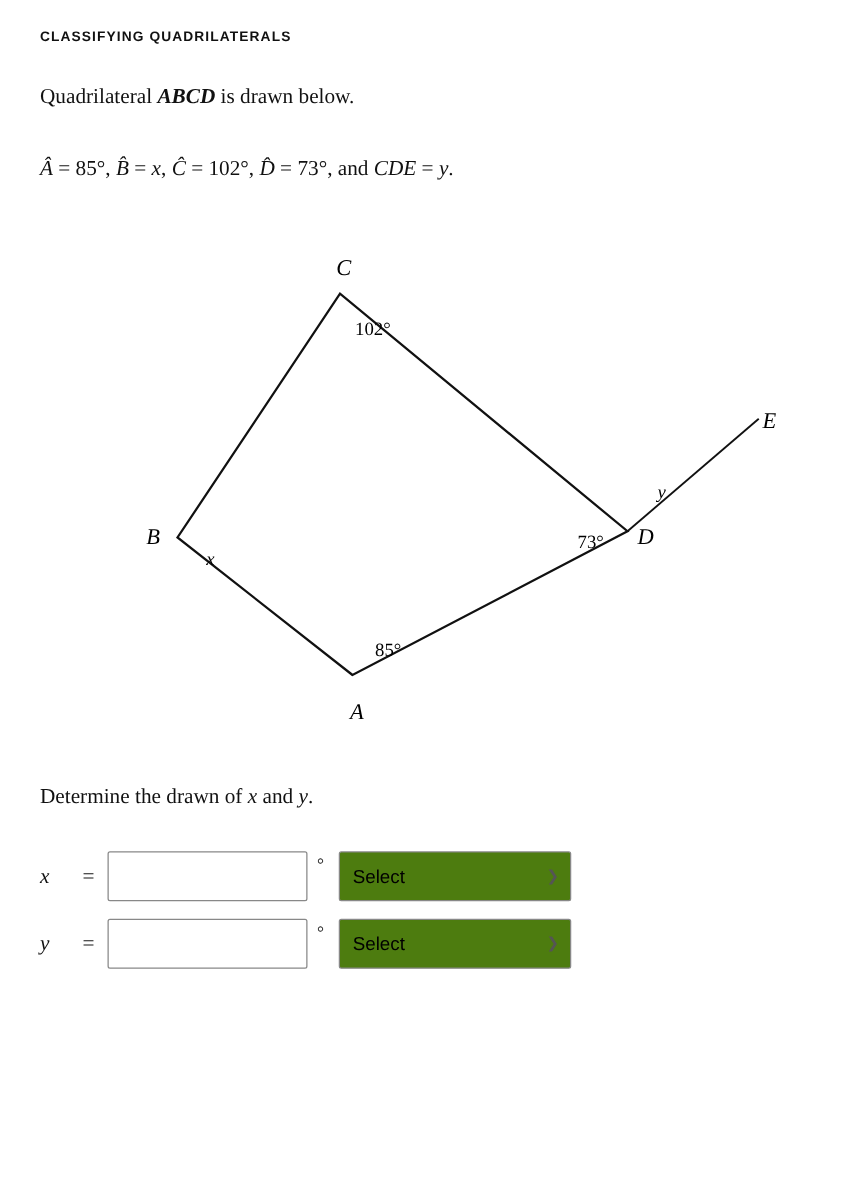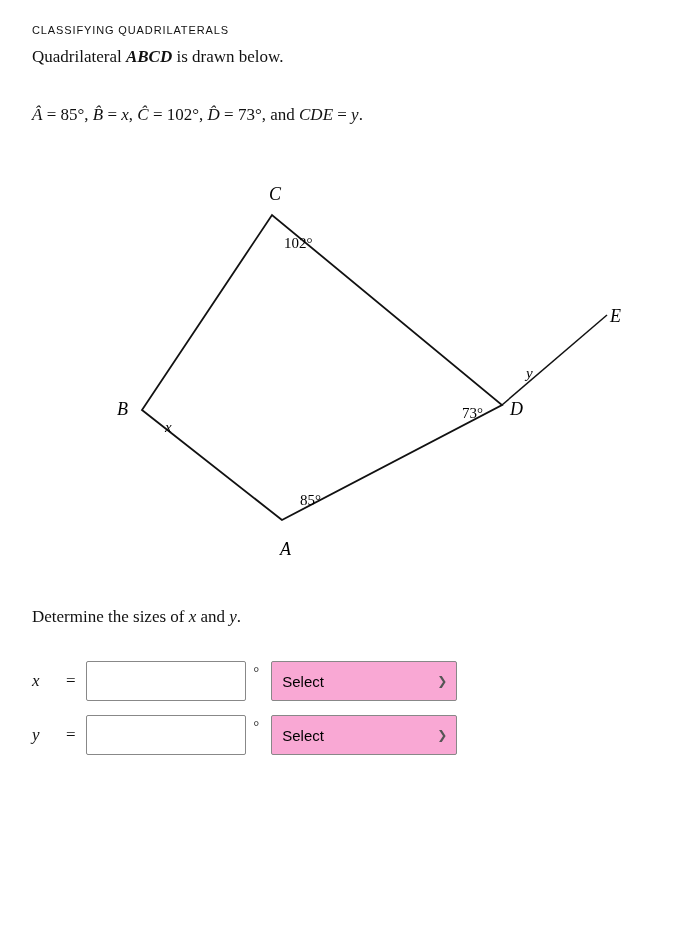--- a/index.html
+++ b/index.html
@@ -9,24 +9,24 @@
       background: #fff;
       color: #111;
       width: 684px;
       min-height: 945px;
       padding: 24px 32px;
     }
 
     .page-title {
       font-family: Arial, sans-serif;
       font-size: 11px;
-      font-weight: normal;
+      font-weight: bold;
       letter-spacing: 0.08em;
       color: #111;
-      margin-bottom: 8px;
+      margin-bottom: 28px;
     }
 
     .problem-intro {
       font-size: 17px;
       margin-bottom: 31px;
       line-height: 1.5;
     }
 
     .given-values {
       font-size: 17px;
@@ -100,21 +100,21 @@
 
     .answer-select {
       width: 186px;
       height: 40px;
       border: 1px solid #888;
       border-radius: 2px;
       font-size: 15px;
       padding: 4px 28px 4px 10px;
       appearance: none;
       -webkit-appearance: none;
-      background: #f9a8d4;
+      background: #4d7c0f;
       cursor: pointer;
       outline: none;
     }
 
     .select-arrow {
       position: absolute;
       right: 10px;
       top: 50%;
       transform: translateY(-50%);
       pointer-events: none;
@@ -165,21 +165,21 @@
     <text x="238" y="345" font-size="15" font-family="Georgia, serif">85°</text>
 
     <text x="400" y="258" font-size="15" font-family="Georgia, serif">73°</text>
 
     <text x="464" y="218" font-size="15" font-style="italic" font-family="Georgia, serif">y</text>
 
   </svg>
 </div>
 
 <p class="determine-text">
-  <span>Determine the sizes of </span><i>x</i><span> and </span><i>y</i><span>.</span>
+  <span>Determine the drawn of </span><i>x</i><span> and </span><i>y</i><span>.</span>
 </p>
 
 <div class="answer-section">
 
   <div class="answer-row">
     <span class="answer-var math-var">x</span>
     <span class="answer-equals">=</span>
     <input class="answer-input" type="text" value="" placeholder="" style="">
     <span class="degree-symbol">°</span>
     <div class="select-wrapper">

